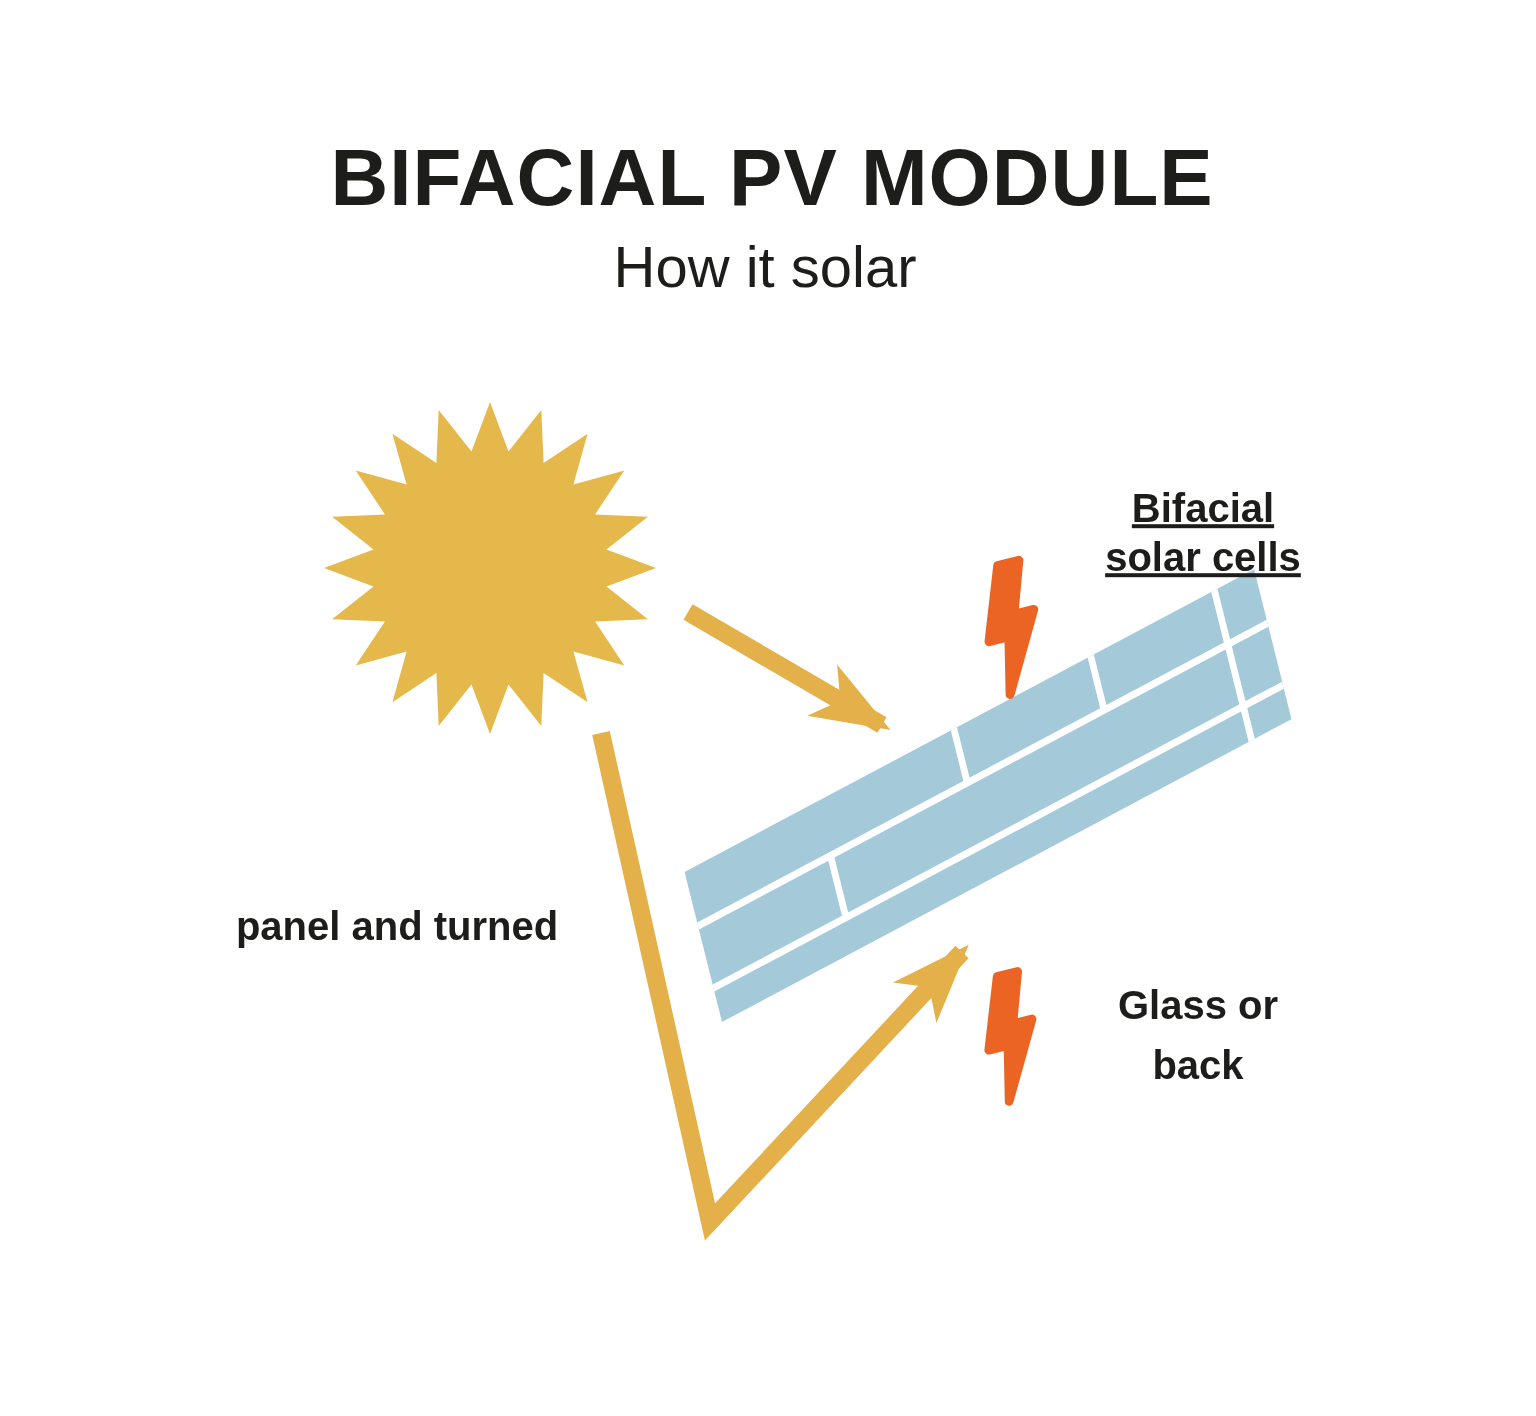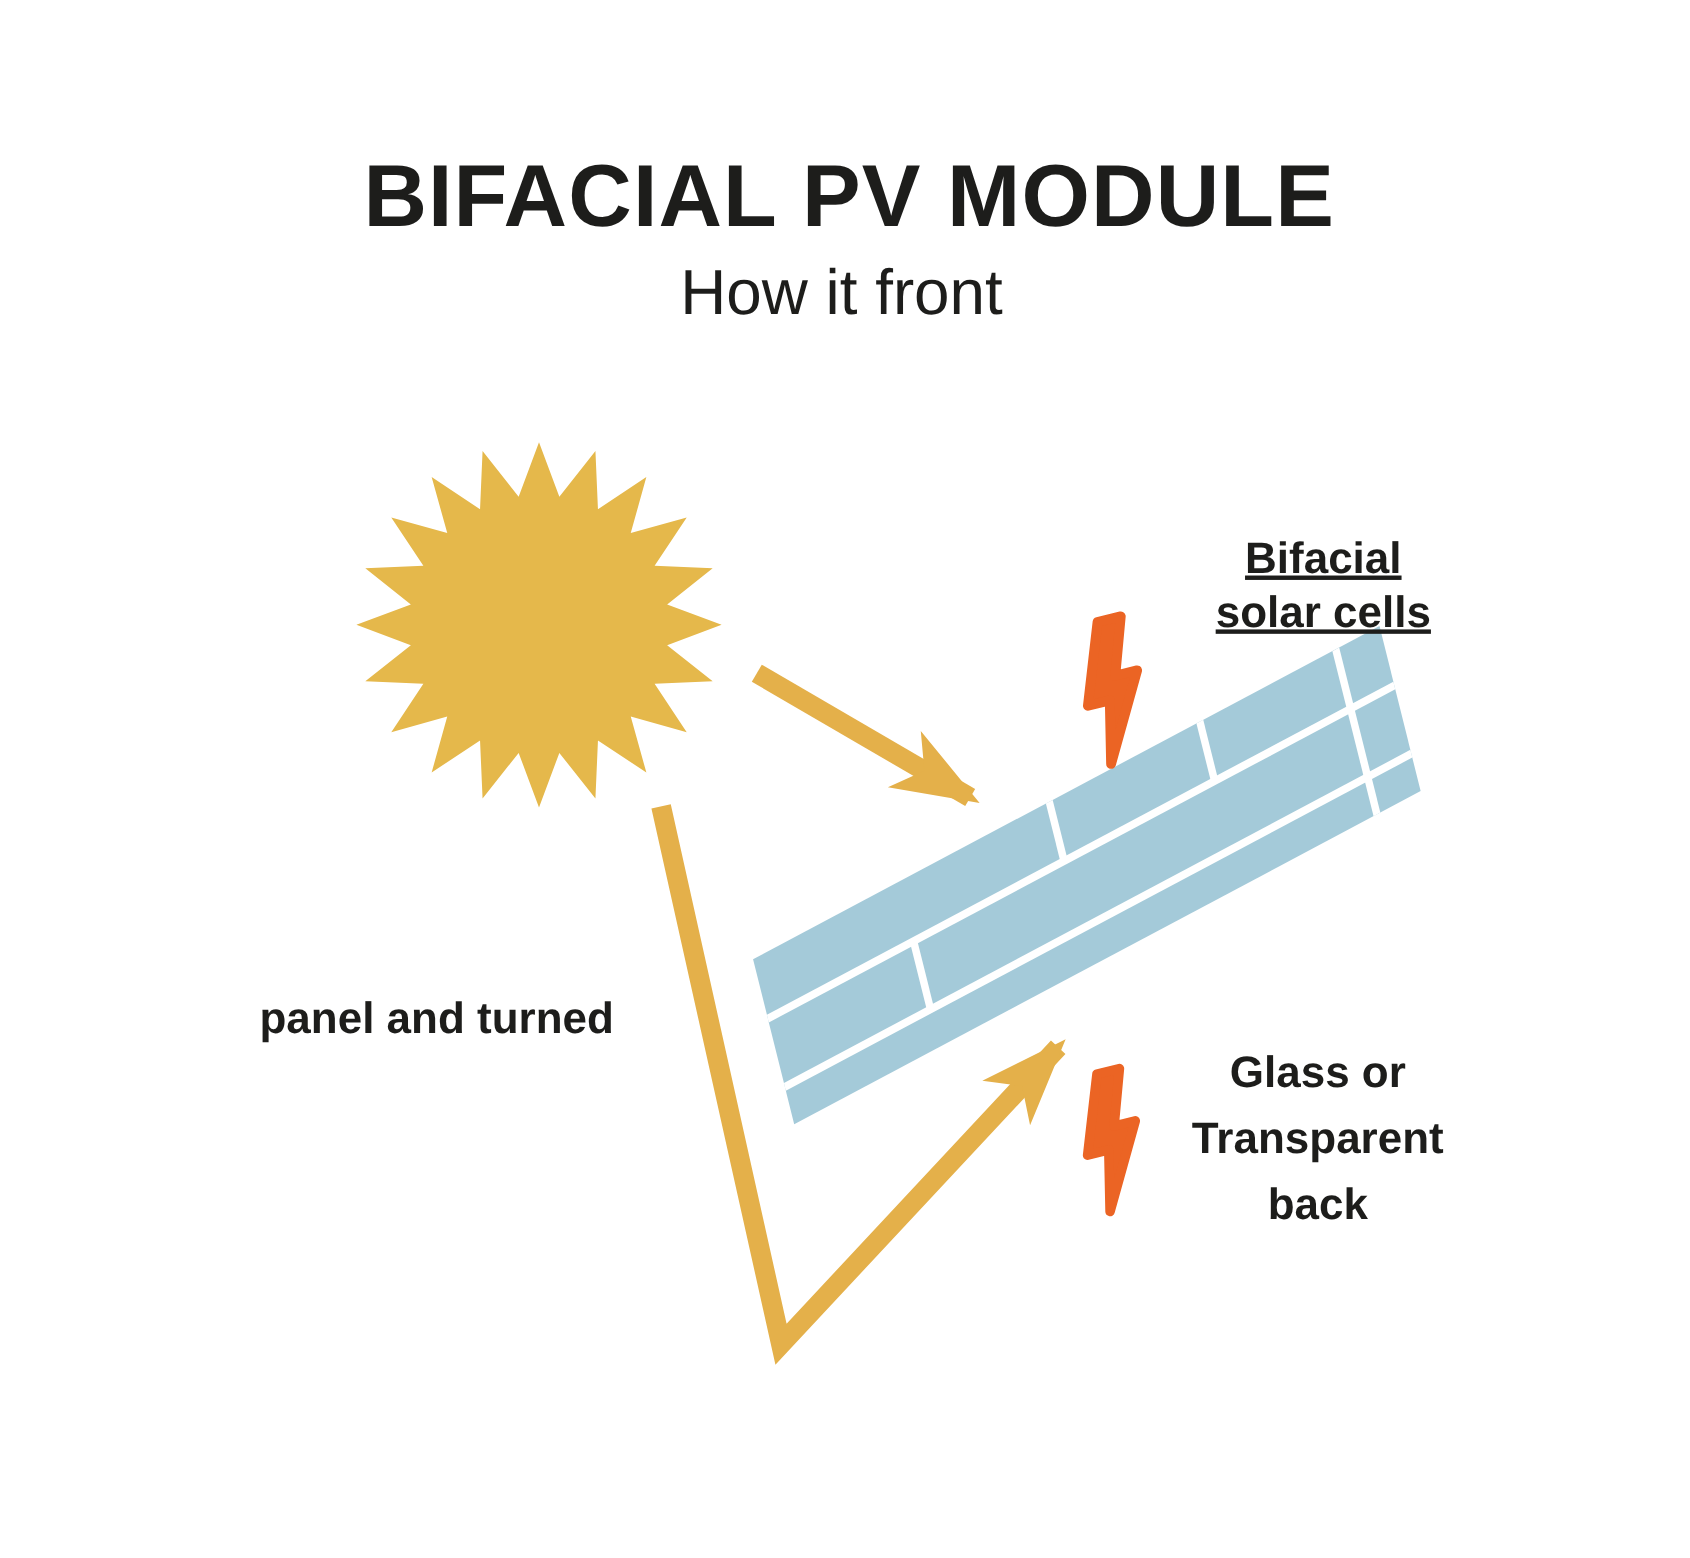--- a/index.html
+++ b/index.html
@@ -52,31 +52,30 @@
     <g stroke-width="7" stroke-linejoin="round" transform="translate(1012,628) rotate(-14) scale(1.28) translate(-27,-50)" fill="#EB6424" stroke="#EB6424">
       <polygon points="28,0 45,0 31,40 47,40 13,100 23,56 7,56"></polygon>
     </g>
 
     <g stroke-width="7" stroke-linejoin="round" transform="translate(1011,1037) rotate(-14) scale(1.24) translate(-27,-50)" fill="#EB6424" stroke="#EB6424">
       <polygon points="28,0 45,0 31,40 47,40 13,100 23,56 7,56"></polygon>
     </g>
   </svg>
 
   <div class="txt title" style="left:772px;top:178px;">BIFACIAL PV MODULE</div>
-  <div class="txt subtitle" style="left:765px;top:266px;">How it front</div>
+  <div class="txt subtitle" style="left:765px;top:266px;">How it solar</div>
 
   <div class="txt label" style="left:1203px;top:533px;text-decoration:underline;">
     <div>Bifacial</div>
     <div>solar cells</div>
   </div>
 
 
   <div class="txt label tall" style="left:1198px;top:1035px;">
     <div>Glass or</div>
-    <div>Transparent</div>
     <div>back</div>
   </div>
 
   <div class="txt paragraph" style="left:397px;top:926px;">
     <div>panel and turned</div>
   </div>
 
 </div>
 
 </body></html>

